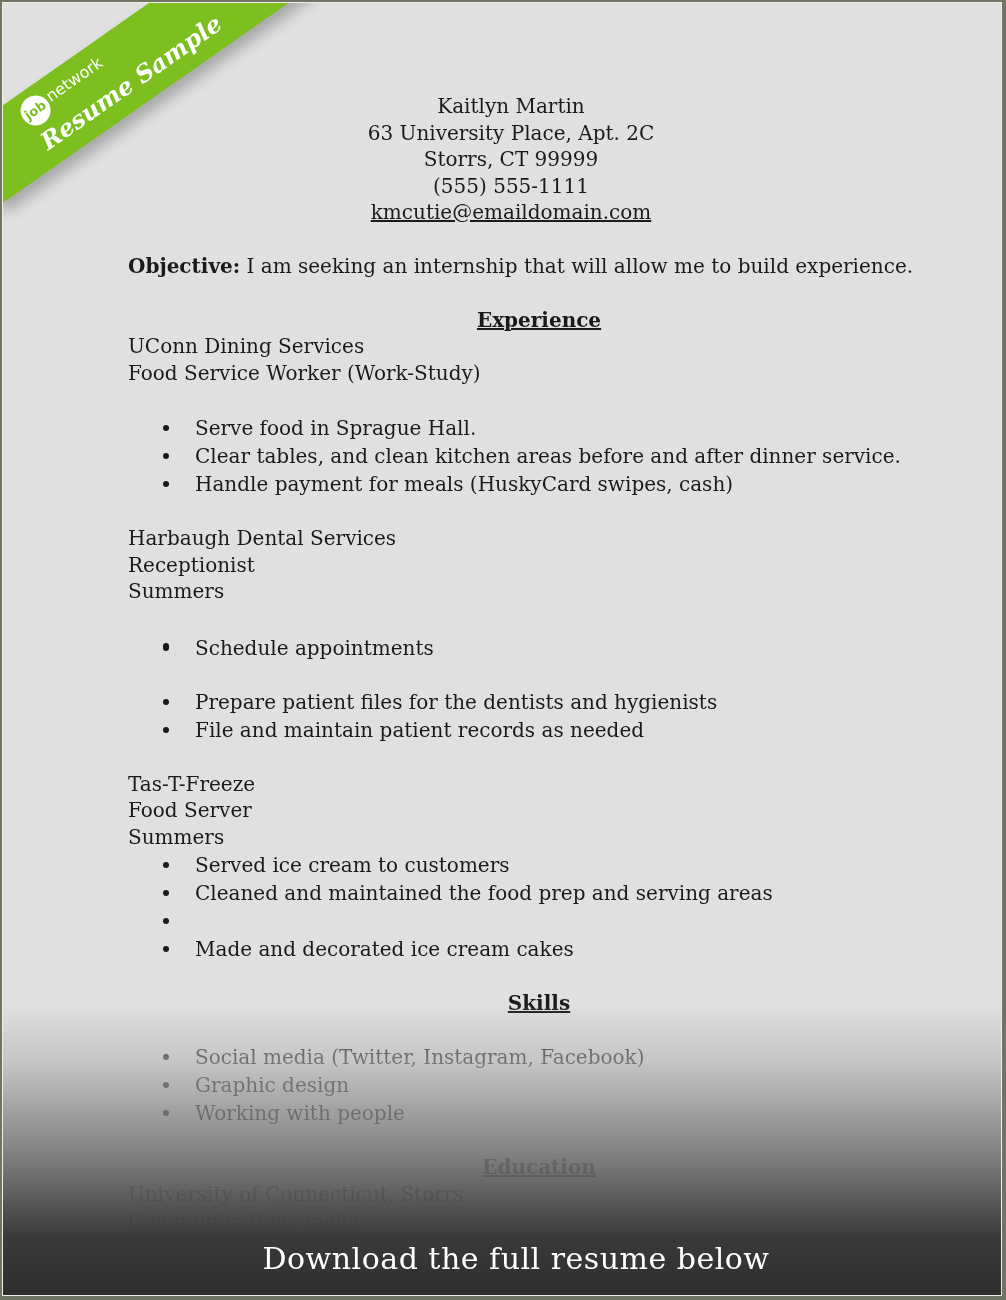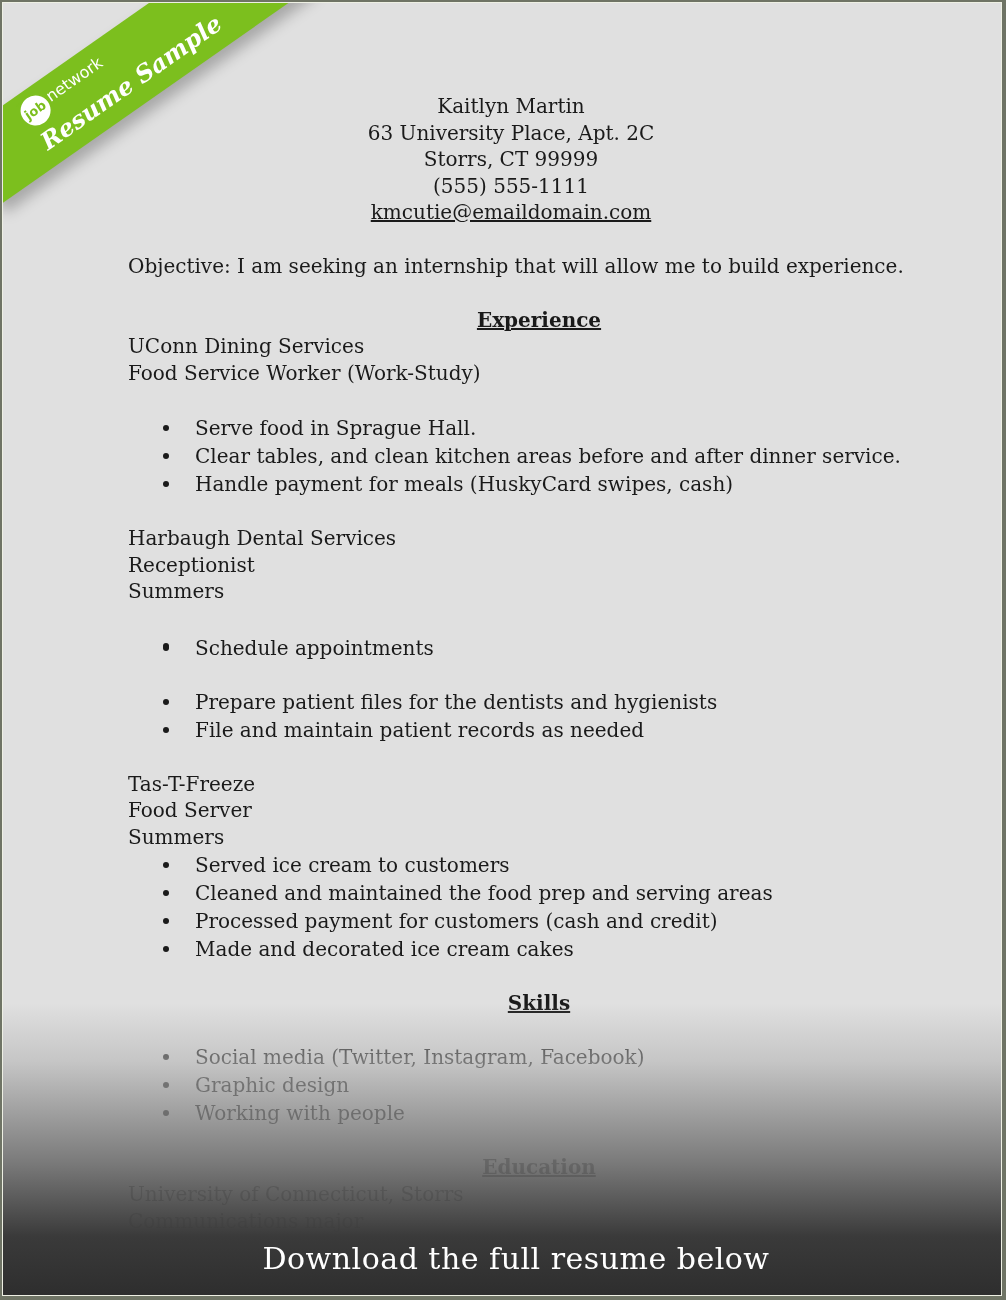--- a/index.html
+++ b/index.html
@@ -31,21 +31,21 @@
     position:absolute; left:70px; top:40px; color:#fff; font-family:"DejaVu Serif", serif; font-style:italic; font-weight:bold; font-size:24px;
   }
   .doc { position:absolute; left:0; top:0; width:100%; z-index:1; font-size:20px; line-height:27px; }
   .header { position:absolute; top:90px; left:8px; width:1000px; text-align:center; line-height:26.5px; }
   .header div { margin:0; }
   .email { text-decoration:underline; }
   .line { position:absolute; left:125px; white-space:nowrap; }
   .heading { position:absolute; left:0; width:1072px; text-align:center; font-weight:bold; text-decoration:underline; }
   .bullet { position:absolute; left:160px; white-space:nowrap; }
   .bullet .dot { display:inline-block; width:6px; height:6px; background:#1a1a1a; border-radius:50%; vertical-align:middle; margin-right:26px; position:relative; top:-2px; }
-  .bold { font-weight:normal; }
+  .bold { font-weight:bold; }
   .cta {
     position:absolute; left:0; width:1026px; top:1238px; text-align:center; z-index:4;
     color:#fff; font-family:"DejaVu Serif", serif; font-size:30px; letter-spacing:0.5px;
   }
 </style>
 </head>
 <body>
 
 <div class="frame">
 
@@ -84,21 +84,21 @@
     <div class="bullet" style="top:630px"><span class="dot"></span></div>
     <div class="bullet" style="top:632px"><span class="dot"></span><span>Schedule appointments</span></div>
     <div class="bullet" style="top:686px"><span class="dot"></span><span>Prepare patient files for the dentists and hygienists</span></div>
     <div class="bullet" style="top:714px"><span class="dot"></span><span>File and maintain patient records as needed</span></div>
 
     <div class="line" style="top:768px">Tas-T-Freeze</div>
     <div class="line" style="top:794px">Food Server</div>
     <div class="line" style="top:821px">Summers</div>
     <div class="bullet" style="top:849px"><span class="dot"></span><span>Served ice cream to customers</span></div>
     <div class="bullet" style="top:877px"><span class="dot"></span><span>Cleaned and maintained the food prep and serving areas</span></div>
-    <div class="bullet" style="top:905px"><span class="dot"></span><span>Processed payment for customers (cash and credit)</span></div>
+    <div class="bullet" style="top:905px"><span class="dot"></span></div>
     <div class="bullet" style="top:933px"><span class="dot"></span><span>Made and decorated ice cream cakes</span></div>
 
     <div class="heading" style="top:987px">Skills</div>
     <div class="bullet" style="top:1041px"><span class="dot"></span><span>Social media (Twitter, Instagram, Facebook)</span></div>
     <div class="bullet" style="top:1069px"><span class="dot"></span><span>Graphic design</span></div>
     <div class="bullet" style="top:1097px"><span class="dot"></span><span>Working with people</span></div>
 
     <div class="heading" style="top:1151px">Education</div>
     <div class="line" style="top:1178px">University of Connecticut, Storrs</div>
     <div class="line" style="top:1205px">Communications major</div>

